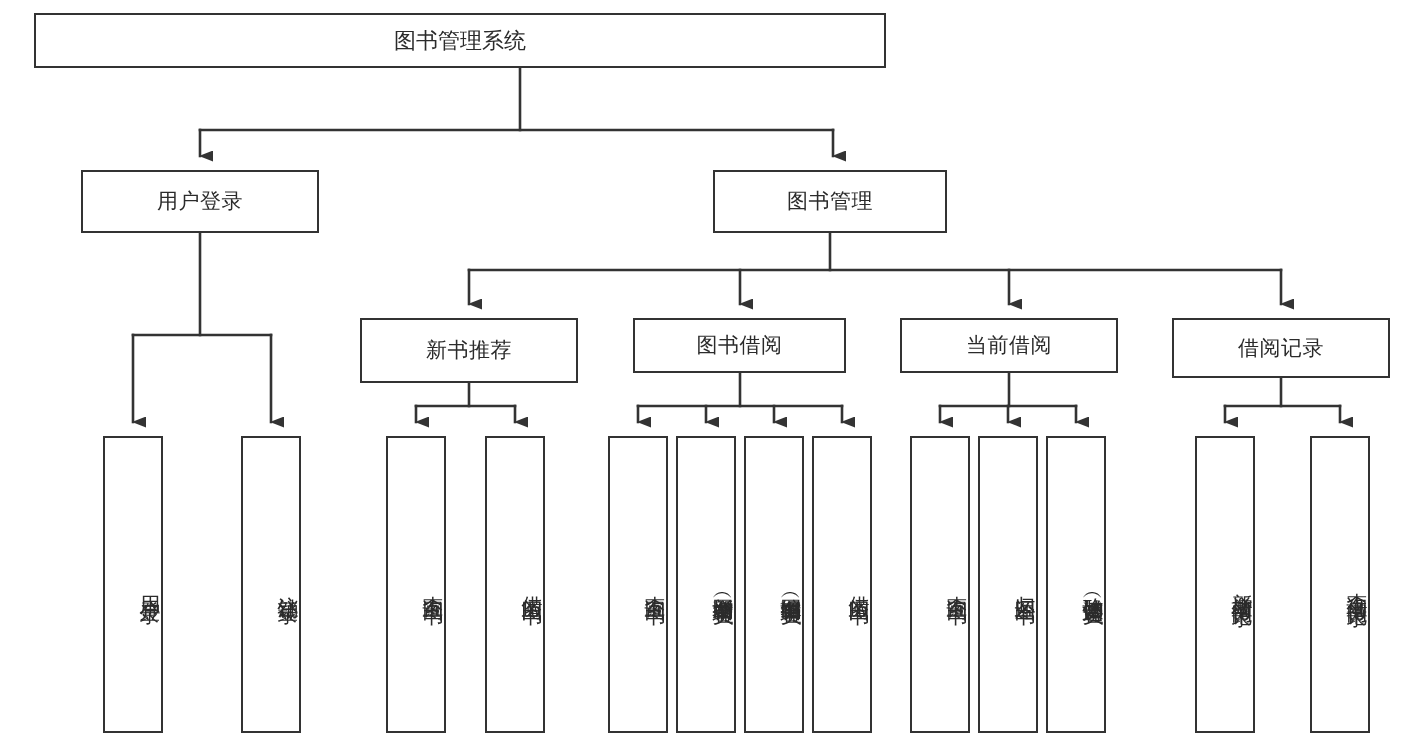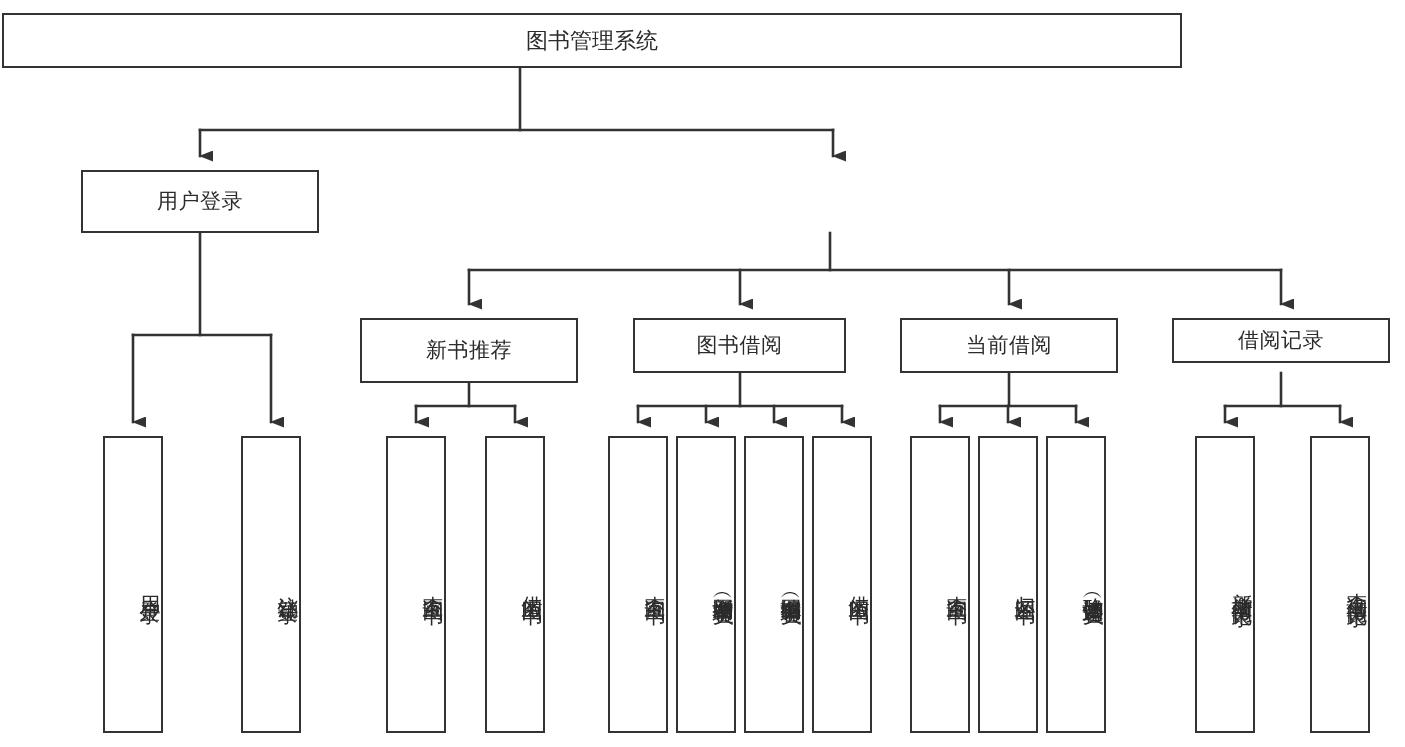--- a/index.html
+++ b/index.html
@@ -119,38 +119,41 @@
       <path d="M 1008 406 L 1008 422" marker-end="url(#arrow)"></path>
       <path d="M 1076 406 L 1076 422" marker-end="url(#arrow)"></path>
 
       <path d="M 1281 373 L 1281 406"></path>
       <path d="M 1225 406 L 1340 406"></path>
       <path d="M 1225 406 L 1225 422" marker-end="url(#arrow)"></path>
       <path d="M 1340 406 L 1340 422" marker-end="url(#arrow)"></path>
     </g>
   </svg>
 
-  <div class="node root" style="left:2px; top:13px; width:1180px; height:55px;text-align:center;">
+  <div class="node root" style="left:34px; top:13px; width:852px; height:55px;text-align:center;">
     <span>图书管理系统</span>
   </div>
 
   <div class="node h" style="left:81px; top:170px; width:238px; height:63px;">
     <span>用户登录</span>
   </div>
+  <div class="node h" style="left:713px; top:170px; width:234px; height:63px;">
+    <span>图书管理</span>
+  </div>
 
   <div class="node h" style="left:360px; top:318px; width:218px; height:65px;">
     <span>新书推荐</span>
   </div>
   <div class="node h" style="left:633px; top:318px; width:213px; height:55px;">
     <span>图书借阅</span>
   </div>
   <div class="node h" style="left:900px; top:318px; width:218px; height:55px;">
     <span>当前借阅</span>
   </div>
-  <div class="node h" style="left:1172px; top:318px; width:218px; height:45px;justify-content:center;">
+  <div class="node h" style="left:1172px; top:318px; width:218px; height:60px;justify-content:center;">
     <span>借阅记录</span>
   </div>
 
   <div class="node v" style="left:103px; top:436px; width:60px; height:297px;">
     <span>用户登录</span>
   </div>
   <div class="node v" style="left:241px; top:436px; width:60px; height:297px;">
     <span>注销登录</span>
   </div>
 

